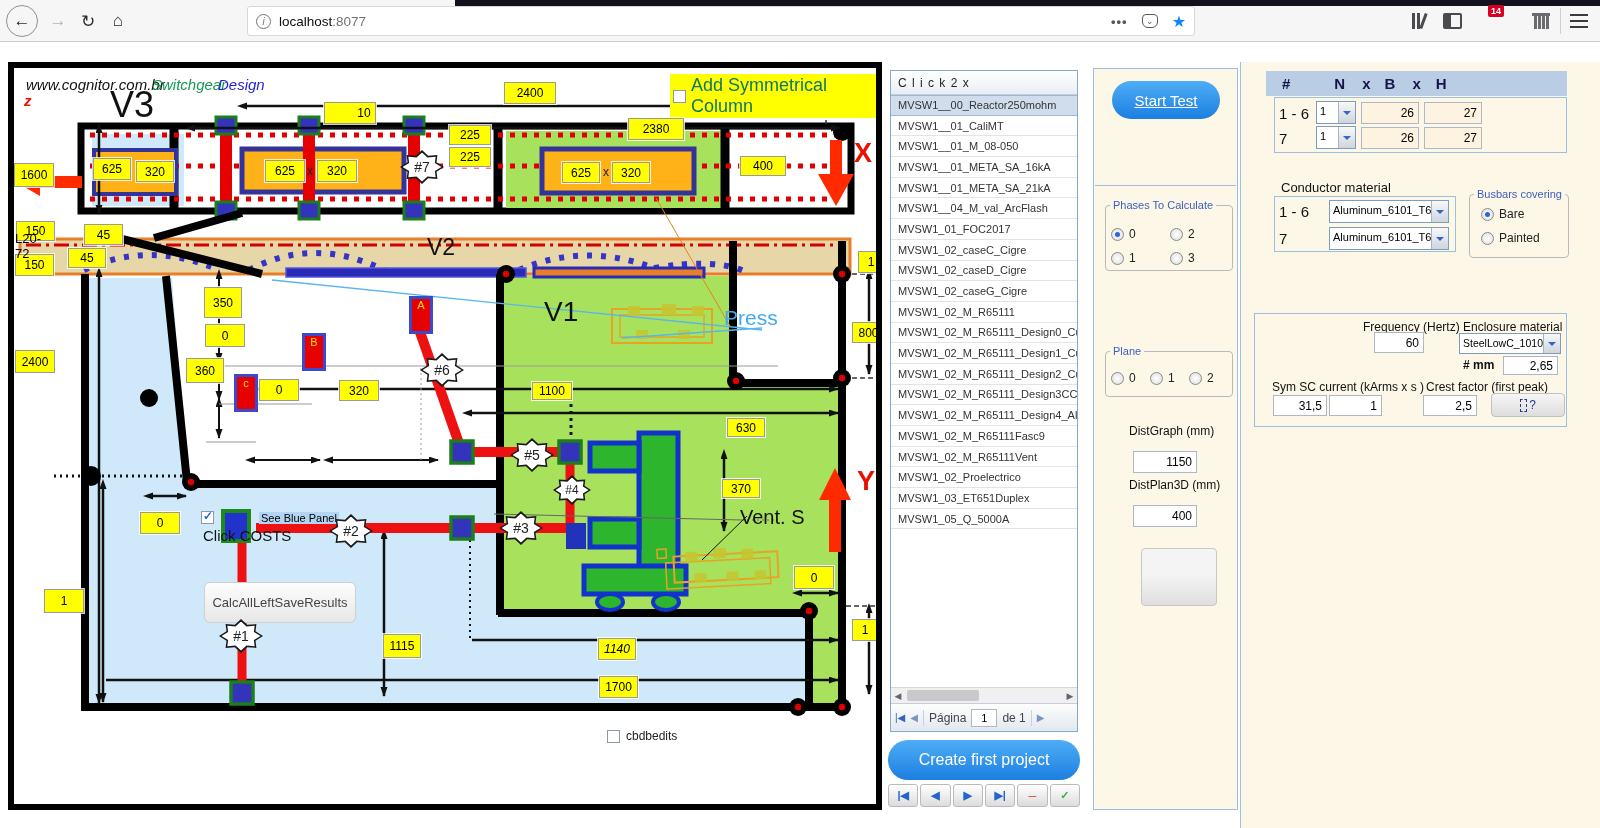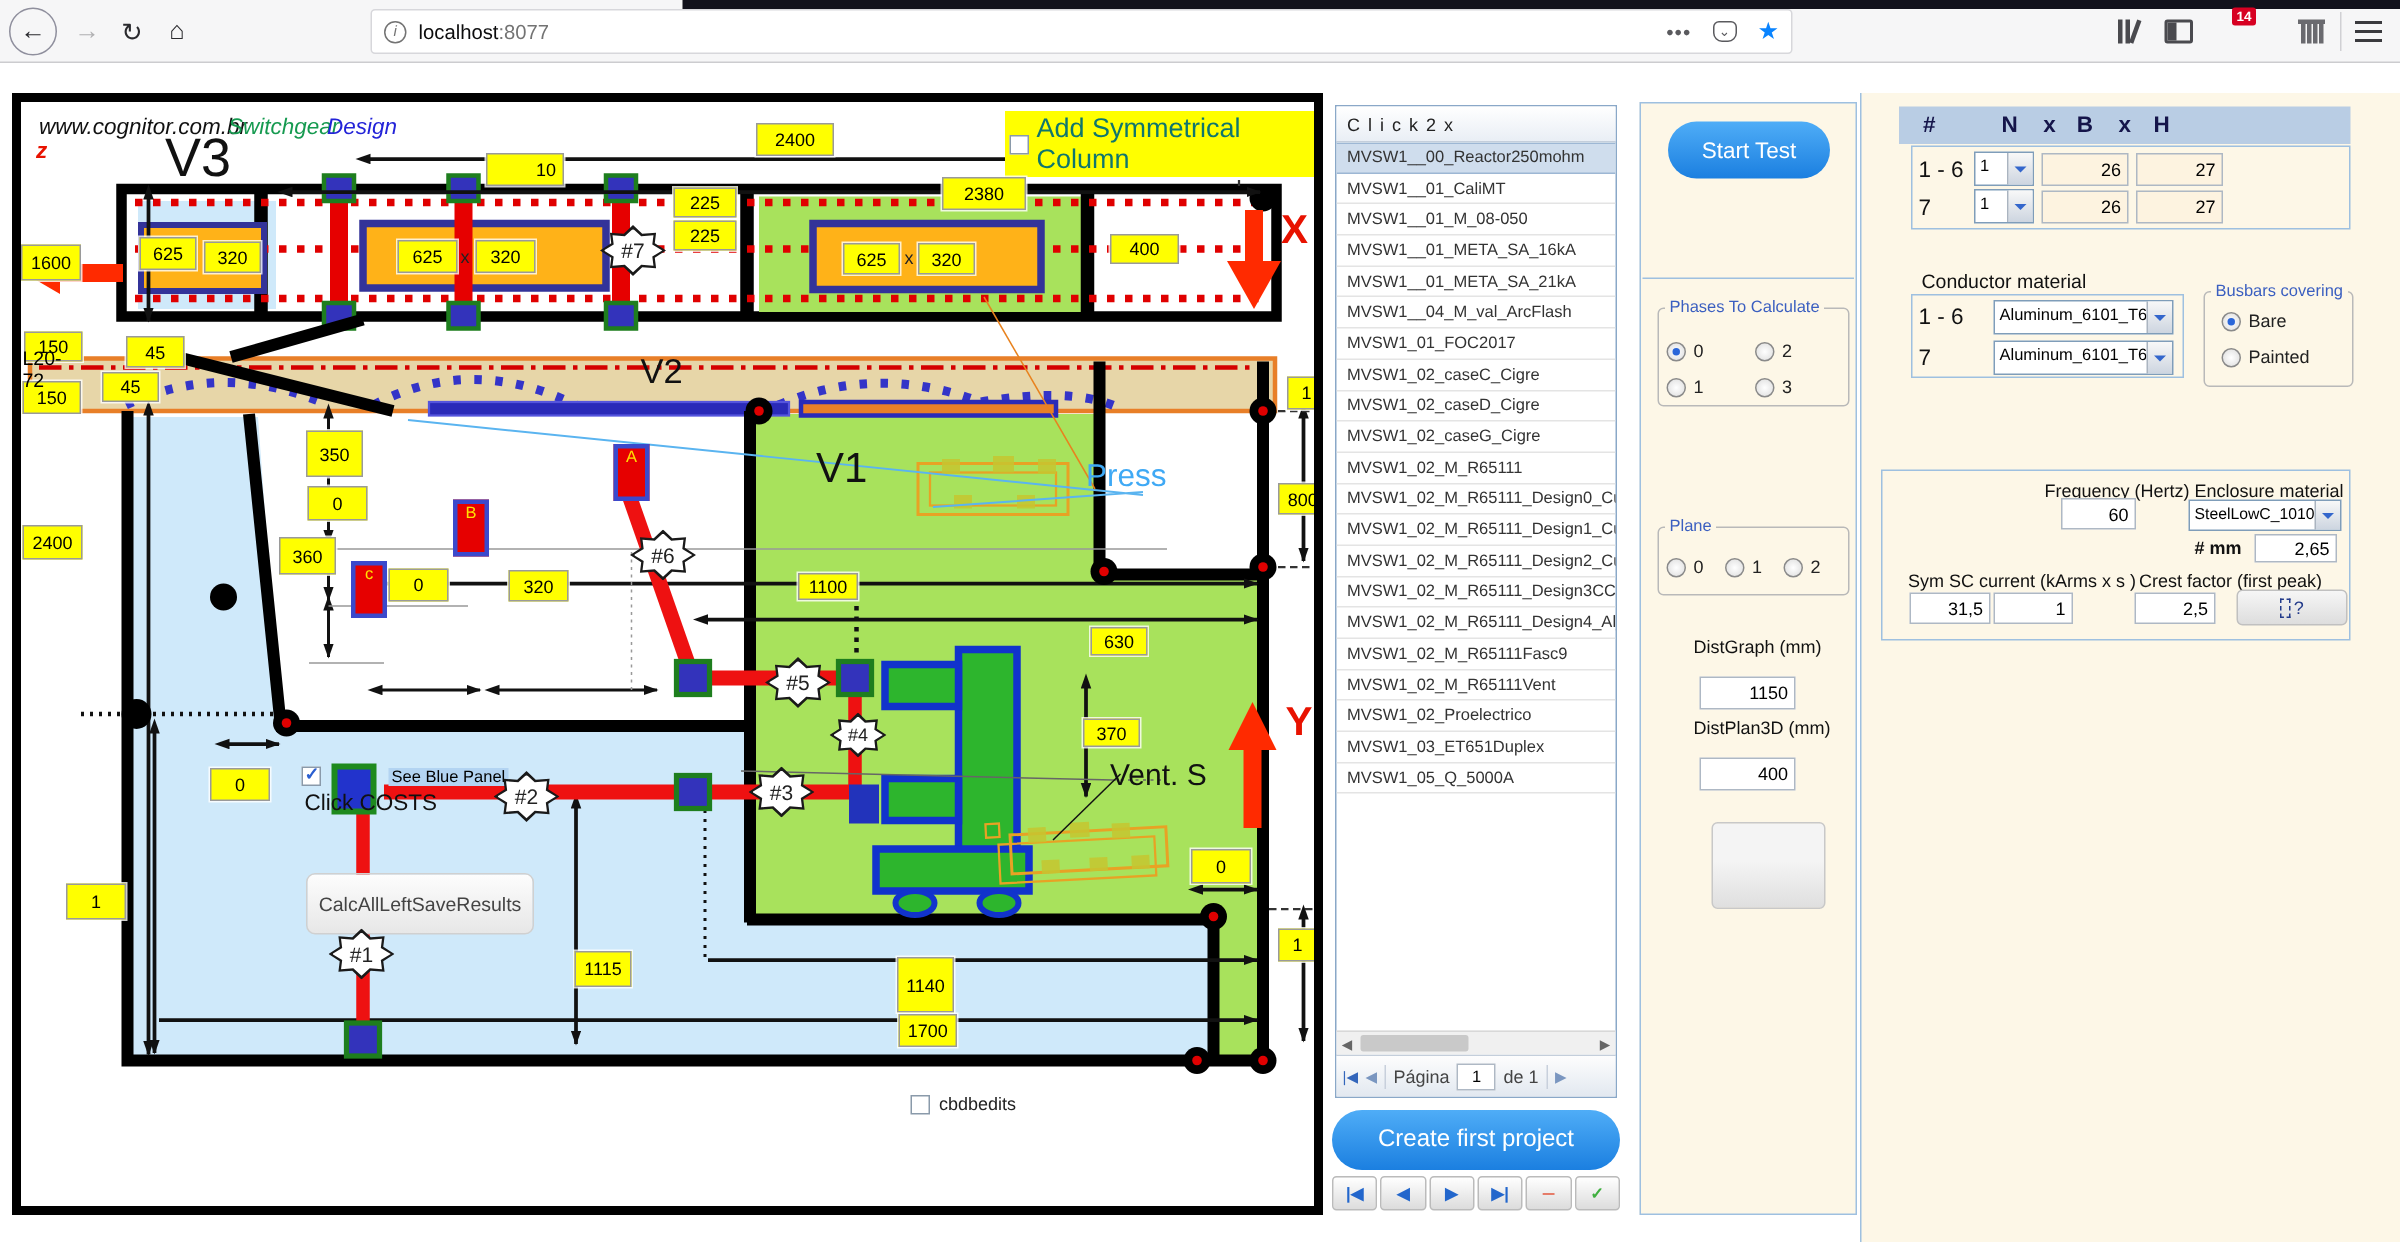--- a/index.html
+++ b/index.html
@@ -75,21 +75,21 @@
   .pager input { width:26px; height:18px; border:1px solid #aeb8c4; font-size:11px; text-align:center; }
   .createbtn { position:absolute; left:888px; top:740px; width:192px; height:40px; border-radius:20px; border:none; background:linear-gradient(#4fadf7,#1b7fe0); color:#fff; font-size:16px; }
   .navrow { position:absolute; left:888px; top:784px; width:192px; height:23px; display:flex; gap:2px; }
   .navrow .nb { flex:1; border:1px solid #bbb; border-radius:3px; background:linear-gradient(#ffffff,#dcdcdc); font-size:11px; color:#2266cc; display:flex; align-items:center; justify-content:center; font-weight:bold; }
   .navrow .nb.red { color:#e03010; } .navrow .nb.grn { color:#3faf3f; }
 
   
   .ctrl { position:absolute; left:1093px; top:68px; width:145px; height:742px; background:#fdf7e7; border:1px solid #9ec0e0; }
   .ctrl .topbox { position:absolute; left:1px; top:1px; width:141px; height:116px; border-bottom:1px solid #9ec0e0; }
   .bluebtn { border:none; border-radius:19px; background:linear-gradient(#4fadf7,#1b7fe0); color:#fff; }
-  .startbtn { position:absolute; left:18px; top:12px; width:108px; height:38px; font-size:15px; }
+  .startbtn { position:absolute; left:18px; top:12px; width:108px; height:38px; font-size:15px;text-decoration:underline; }
   fieldset.fs { position:absolute; border:1px solid #b9b9b9; border-radius:4px; background:transparent; }
   fieldset.fs legend { font-size:11px; color:#3b5fc0; padding:0 3px; margin-left:4px; }
   .radio { width:13px; height:13px; border-radius:50%; border:1px solid #8a8a8a; background:radial-gradient(#ffffff,#dcdcdc); display:inline-block; position:relative; flex:0 0 auto;}
   .radio.checked::after { content:""; position:absolute; left:3px; top:3px; width:5px; height:5px; border-radius:50%; background:#2a66d9; }
   .ropt { display:flex; align-items:center; gap:5px; font-size:12px; color:#222; position:absolute;justify-content:flex-end; }
   .clabel { position:absolute; font-size:12px; color:#111; white-space:nowrap; }
   .inp { border:1px solid #aeb8c4; background:#fff; font-size:12px; text-align:right; padding:1px 4px; position:absolute; }
   .cream { background:#fdf3e0; }
   .graybtn { position:absolute; border:1px solid #c8c8c8; border-radius:4px; background:linear-gradient(#f4f4f4 45%,#dfdfdf); }
 
@@ -378,21 +378,21 @@
       <span class="ylab" style="left: 245px; top: 311px; width: 40px; height: 22px;">0</span>
       <span class="ylab" style="left: 325px; top: 312px; width: 40px; height: 21px;">320</span>
       <span class="ylab" style="left: 518px; top: 314px; width: 40px; height: 18px;">1100</span>
       <span class="ylab" style="left: 713px; top: 350px; width: 38px; height: 19px;">630</span>
       <span class="ylab" style="left: 708px; top: 411px; width: 38px; height: 19px;">370</span>
       <span class="ylab" style="left: 838px; top: 254px; width: 33px; height: 21px;">800</span>
       <span class="ylab" style="left: 844px; top: 183px; width: 26px; height: 22px;">1</span>
       <span class="ylab" style="left: 126px; top: 444px; width: 40px; height: 22px;">0</span>
       <span class="ylab" style="left: 30px; top: 521px; width: 40px; height: 24px;">1</span>
       <span class="ylab" style="left: 369px; top: 566px; width: 38px; height: 24px;">1115</span>
-      <span class="ylab" style="left: 584px; top: 570px; width: 38px; height: 37px;">1140</span>
+      <span class="ylab" style="left: 584px; top: 570px; width: 38px; height: 22px; font-style: italic;">1140</span>
       <span class="ylab" style="left: 585px; top: 608px; width: 39px; height: 22px;">1700</span>
       <span class="ylab" style="left: 780px; top: 498px; width: 40px; height: 23px;">0</span>
       <span class="ylab" style="left: 838px; top: 551px; width: 26px; height: 22px;">1</span>
     <span class="star" style="left: 386px; top: 82px;">
         <span>#7</span>
       </span>
       <span class="star" style="left: 406px; top: 285px;">
         <span>#6</span>
       </span>
       <span class="star" style="left: 496px; top: 370px;">

